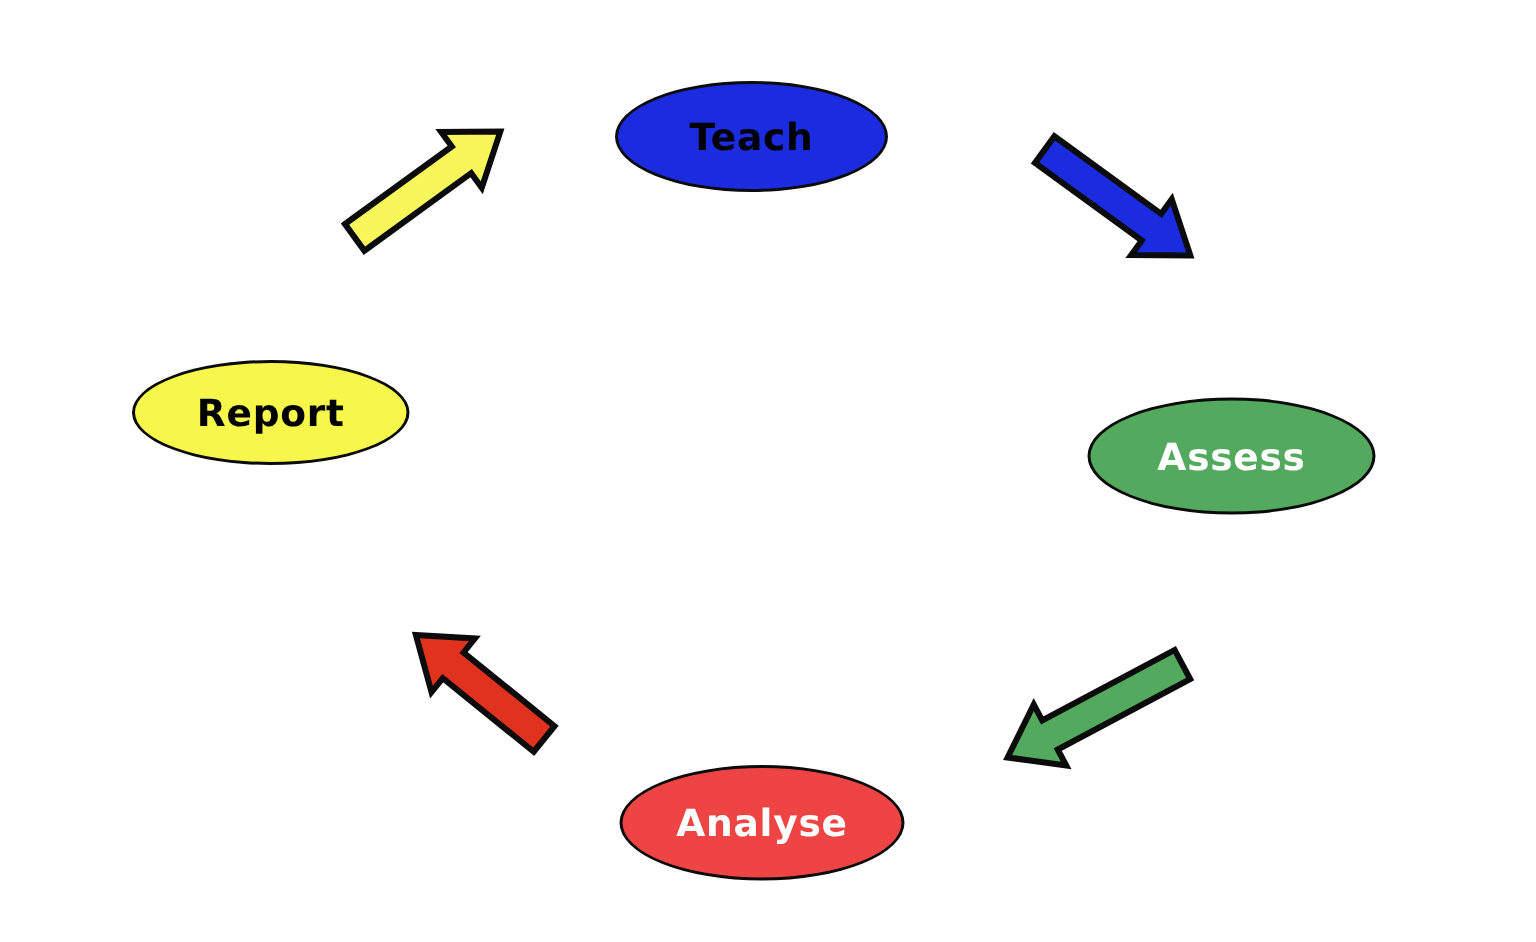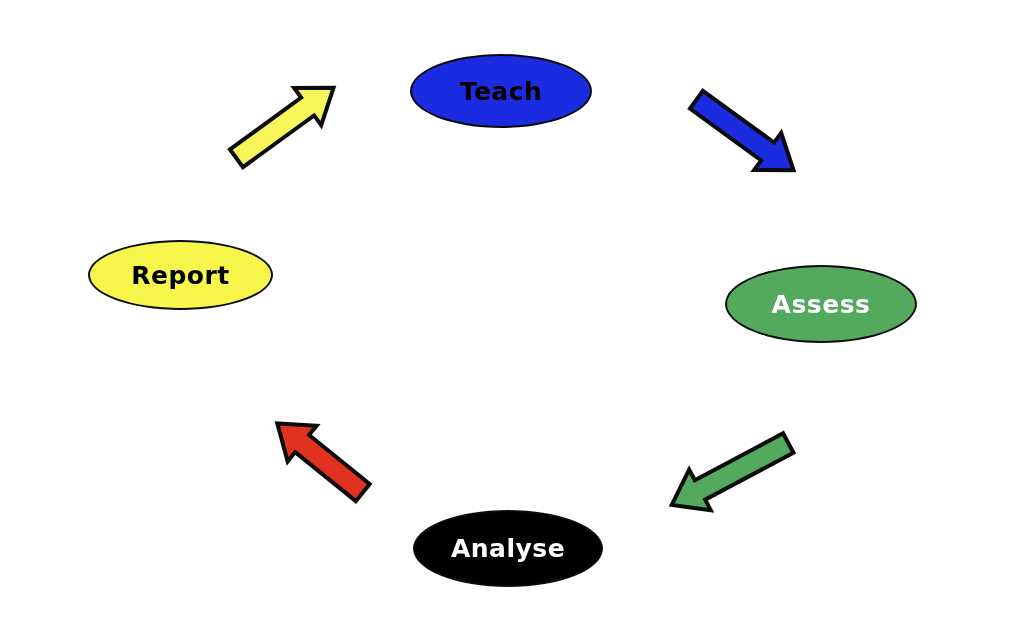--- a/index.html
+++ b/index.html
@@ -56,21 +56,21 @@
 <div class="canvas">
 
   <div class="node node-teach" style="background: rgb(27, 43, 223);">
     <span class="node-label" style="color: rgb(0, 0, 0);">Teach</span>
   </div>
 
   <div class="node node-assess" style="background: rgb(83, 169, 93);">
     <span class="node-label" style="color: rgb(255, 255, 255);">Assess</span>
   </div>
 
-  <div class="node node-analyse" style="background: #000000;">
+  <div class="node node-analyse" style="background: #ef4444;">
     <span class="node-label" style="color: rgb(255, 255, 255);">Analyse</span>
   </div>
 
   <div class="node node-report" style="background: rgb(247, 247, 75);">
     <span class="node-label" style="color: rgb(0, 0, 0);">Report</span>
   </div>
 
   <svg class="arrow-svg arrow-yellow" viewBox="-85 -85 170 170">
     <polygon class="arrow-poly" points="-60,-11 28,-11 28,-23 60,0 28,23 28,11 -60,11" transform="rotate(-36)" style="fill: rgb(247, 247, 92);"></polygon>
   </svg>

